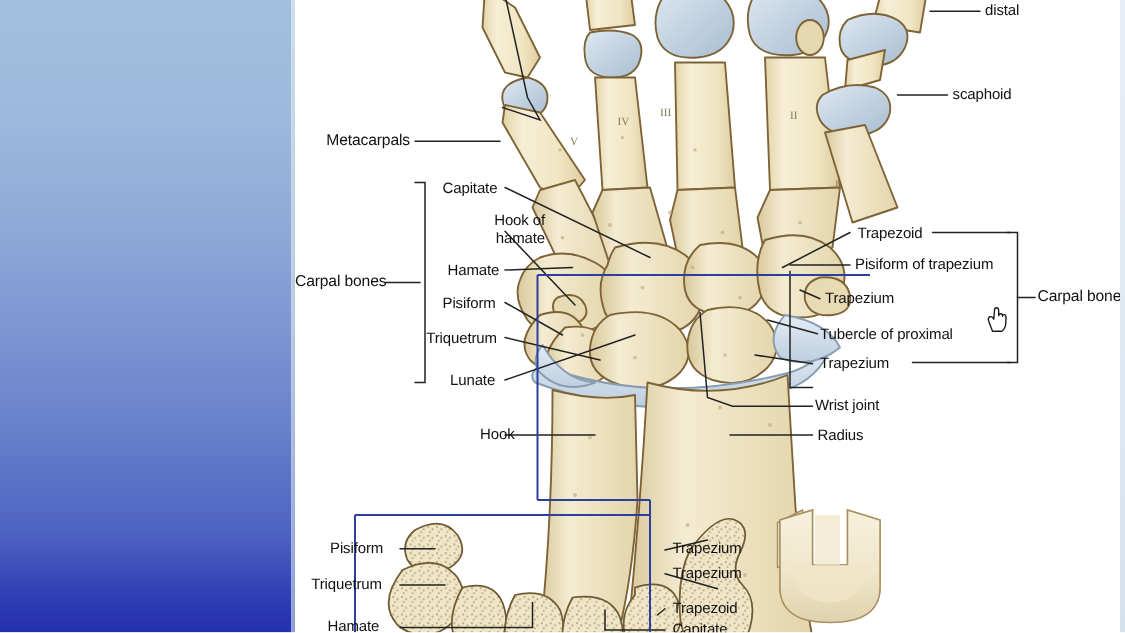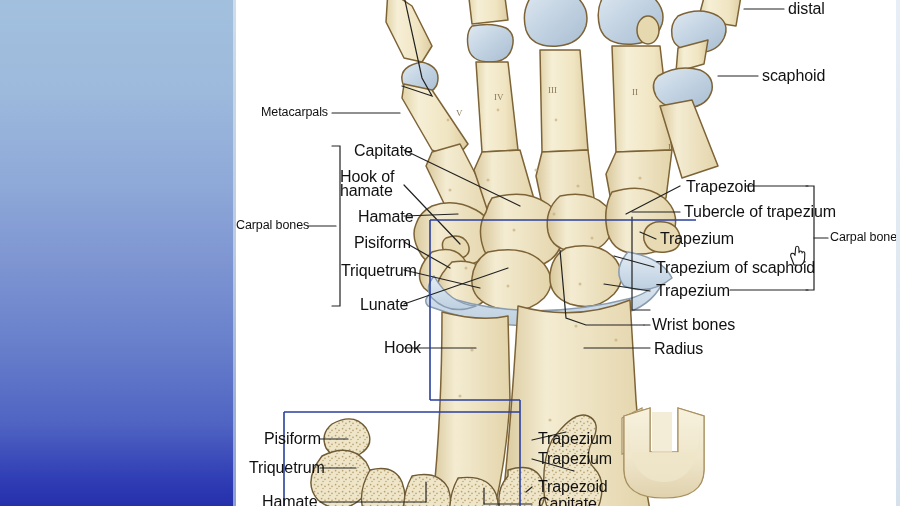--- a/index.html
+++ b/index.html
@@ -12,24 +12,24 @@
   #panel-edge{position:absolute;left:233px;top:0;width:3px;height:506px;
     background:linear-gradient(180deg,#cfdcea 0%,#b9cbe2 50%,#8d9fd4 100%);}
   #right-edge{position:absolute;right:0;top:0;width:4px;height:506px;
     background:linear-gradient(180deg,#e8eef5 0%,#dfe8f2 60%,#d6e1ee 100%);}
 
   
   #figure{position:absolute;left:236px;top:0;width:664px;height:506px;background:#fff;}
   #figsvg{position:absolute;left:0;top:0;}
 
   
-  .lbl{position:absolute;font-family:"Liberation Sans",sans-serif;font-size:16px;
+  .lbl{position:absolute;font-family:"Liberation Sans",sans-serif;font-size:12px;
     color:#111;white-space:nowrap;line-height:13px;letter-spacing:-0.1px;}
   .lbl.bold{font-weight:normal;font-size:12.5px;}
-  .lbl.two{line-height:13.5px;white-space:normal;width:60px;}
+  .lbl.two{line-height:13.5px;white-space:normal;width:60px;text-align:right;margin-left:36px;}
   .rn{position:absolute;font-family:"Liberation Serif",serif;font-size:9px;color:#8a7a55;font-style:normal;}
 
   
   #cursor{position:absolute;left:551px;top:243px;width:20px;height:24px;}
 </style>
 </head>
 <body>
 
 <div id="stage">
 
@@ -238,43 +238,43 @@
         <path d="M194 400 L284 400"></path>
         <path d="M284 400 L284 412"></path>
         <path d="M48 412 L284 412"></path>
         <path d="M48 412 L48 506"></path>
         <path d="M284 412 L284 506"></path>
       </g>
     </svg>
 
     <span class="rn" style="left:220px;top:108px">V</span>
     <span class="rn" style="left:258px;top:92px">IV</span>
-    <span class="rn" style="left:312px;top:85px">III</span>
+    <span class="rn" style="left:292px;top:85px">III</span>
     <span class="rn" style="left:396px;top:87px">II</span>
     <span class="rn" style="left:432px;top:142px">I</span>
 
     <span class="lbl bold" style="left:25px;top:106px">Metacarpals</span>
     <span class="lbl bold" style="left:0px;top:219px">Carpal bones</span>
     <span class="lbl" style="left:118px;top:144px">Capitate</span>
     <span class="lbl two" style="left:104px;top:170px"><span>Hook of</span><br><span>hamate</span></span>
     <span class="lbl" style="left:122px;top:210px">Hamate</span>
     <span class="lbl" style="left:118px;top:236px">Pisiform</span>
     <span class="lbl" style="left:105px;top:264px">Triquetrum</span>
     <span class="lbl" style="left:124px;top:298px">Lunate</span>
     <span class="lbl" style="left:148px;top:341px">Hook</span>
 
     <span class="lbl" style="left:552px;top:2px">distal</span>
     <span class="lbl" style="left:526px;top:69px">scaphoid</span>
     <span class="lbl" style="left:450px;top:180px">Trapezoid</span>
-    <span class="lbl" style="left:448px;top:205px">Tubercle of trapezium</span>
+    <span class="lbl" style="left:448px;top:205px">Pisiform of trapezium</span>
     <span class="lbl" style="left:424px;top:232px">Trapezium</span>
-    <span class="lbl" style="left:420px;top:261px">Trapezium of scaphoid</span>
+    <span class="lbl" style="left:420px;top:261px">Tubercle of proximal</span>
     <span class="lbl" style="left:420px;top:284px">Trapezium</span>
     <span class="lbl bold" style="left:594px;top:231px">Carpal bones</span>
-    <span class="lbl" style="left:416px;top:318px">Wrist bones</span>
+    <span class="lbl" style="left:416px;top:318px">Wrist joint</span>
     <span class="lbl" style="left:418px;top:342px">Radius</span>
 
     <span class="lbl" style="left:28px;top:432px">Pisiform</span>
     <span class="lbl" style="left:13px;top:461px">Triquetrum</span>
     <span class="lbl" style="left:26px;top:495px">Hamate</span>
     <span class="lbl" style="left:302px;top:432px">Trapezium</span>
     <span class="lbl" style="left:302px;top:452px">Trapezium</span>
     <span class="lbl" style="left:302px;top:480px">Trapezoid</span>
     <span class="lbl" style="left:302px;top:497px">Capitate</span>
 

